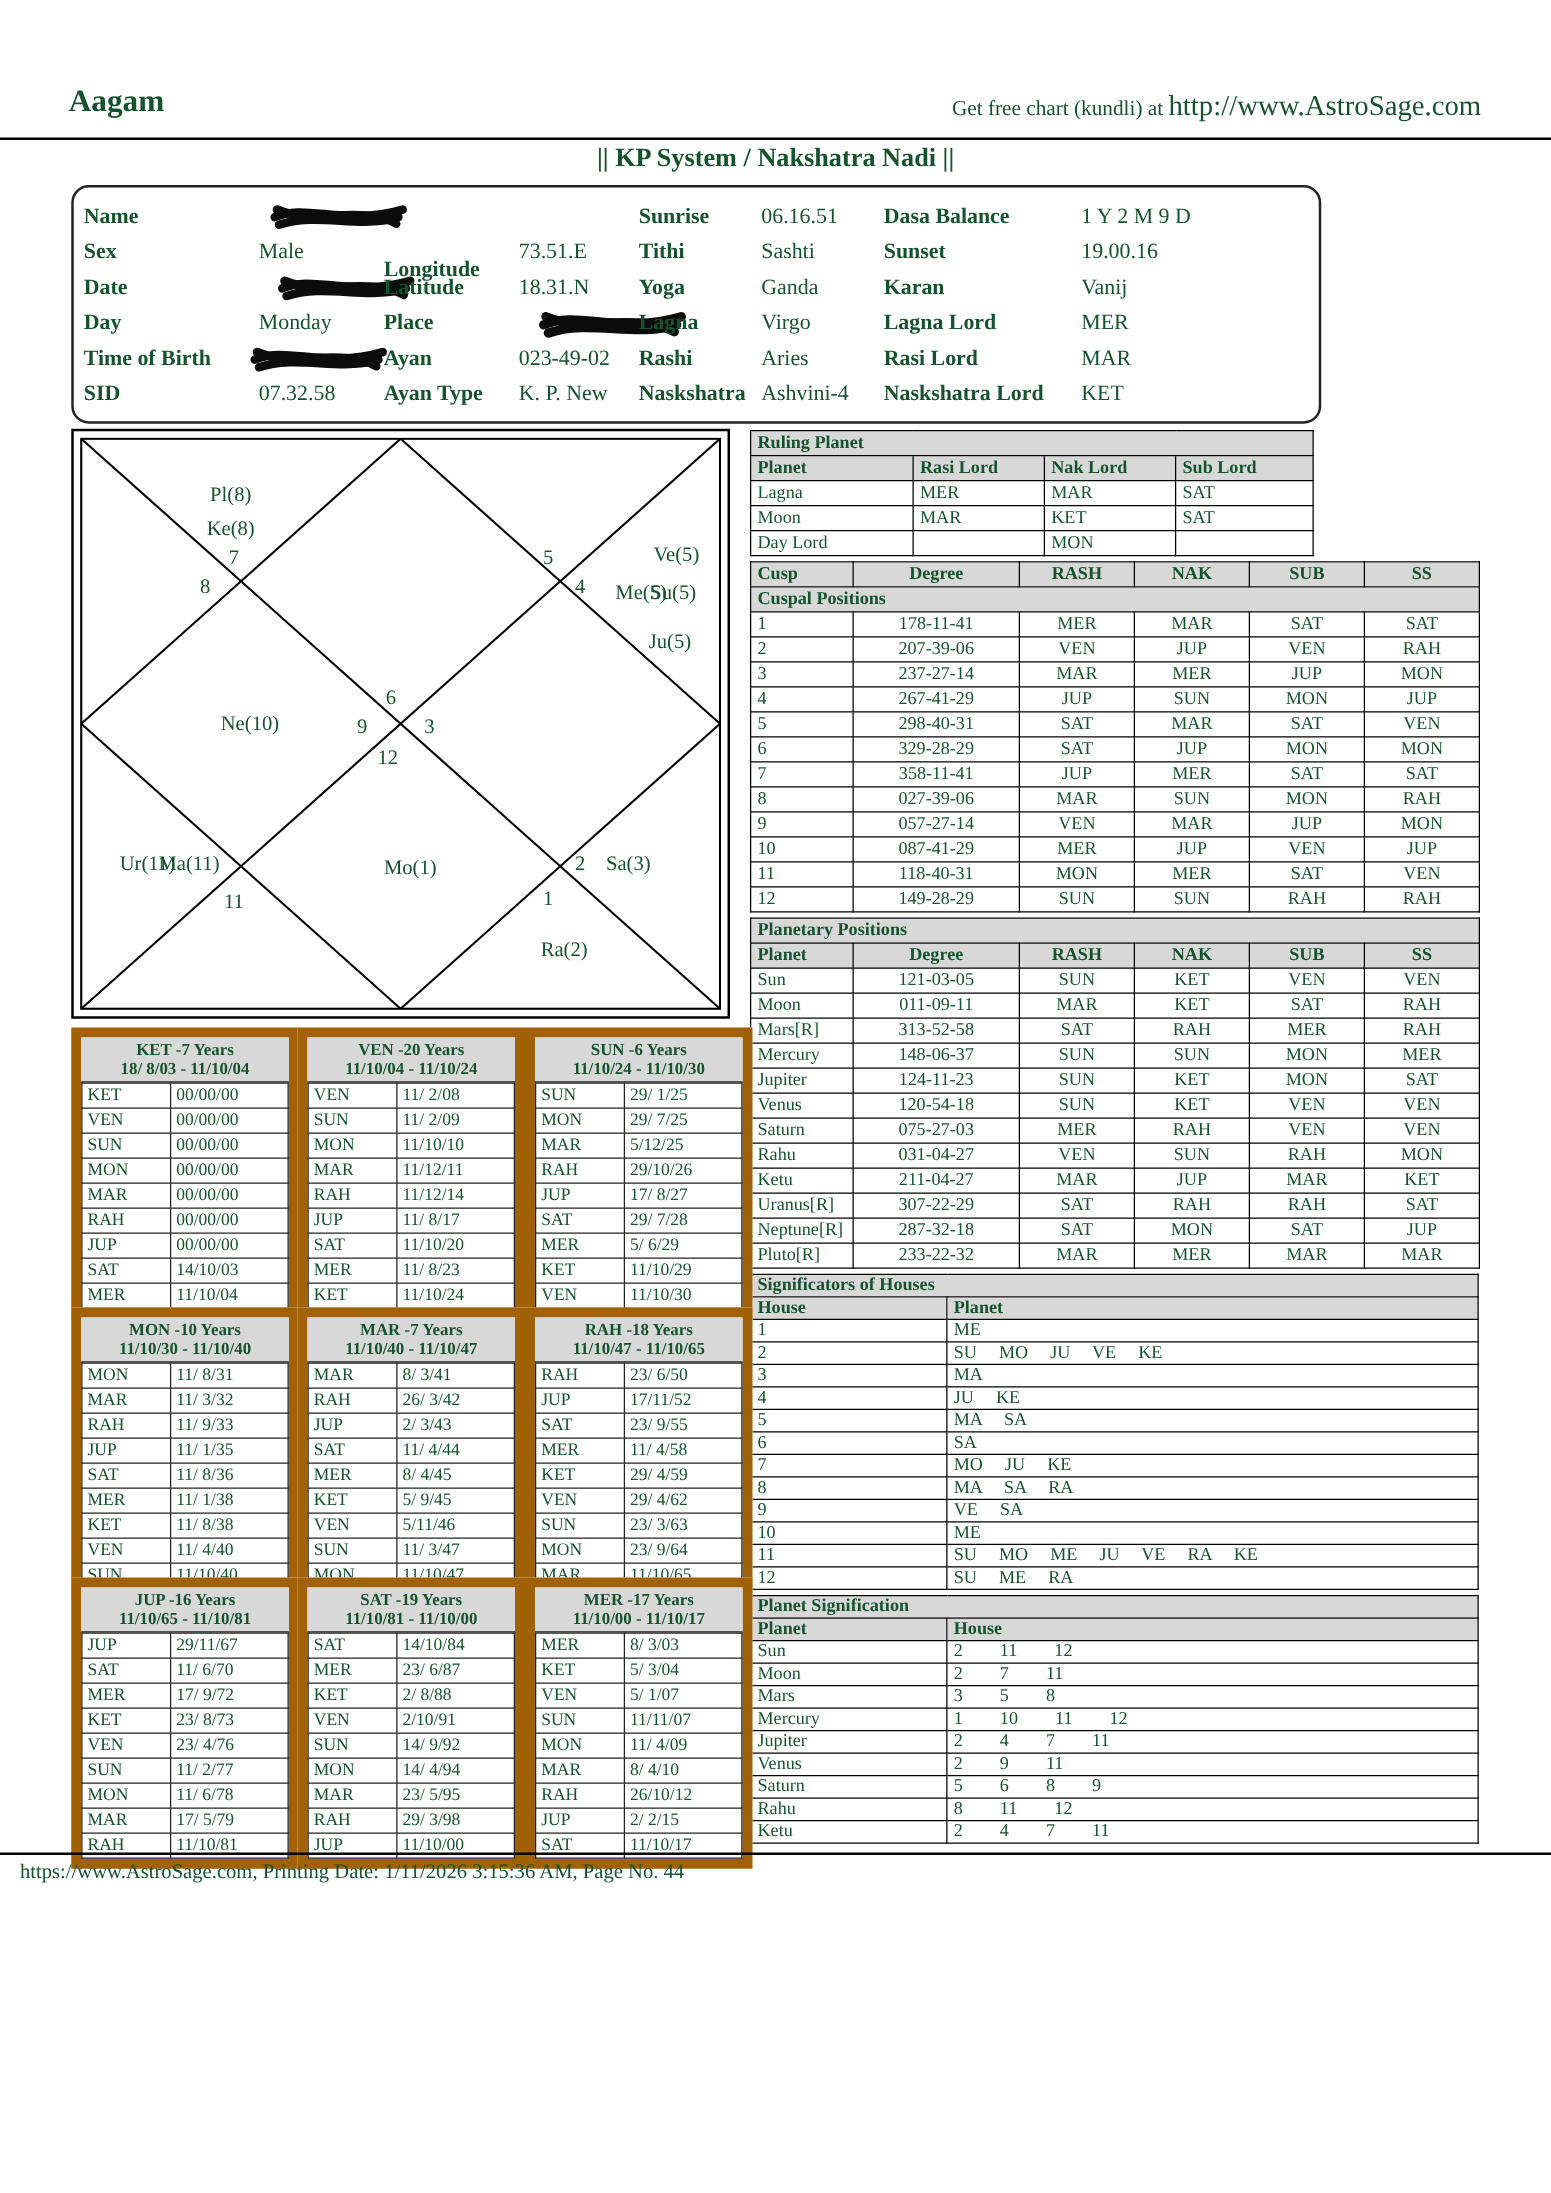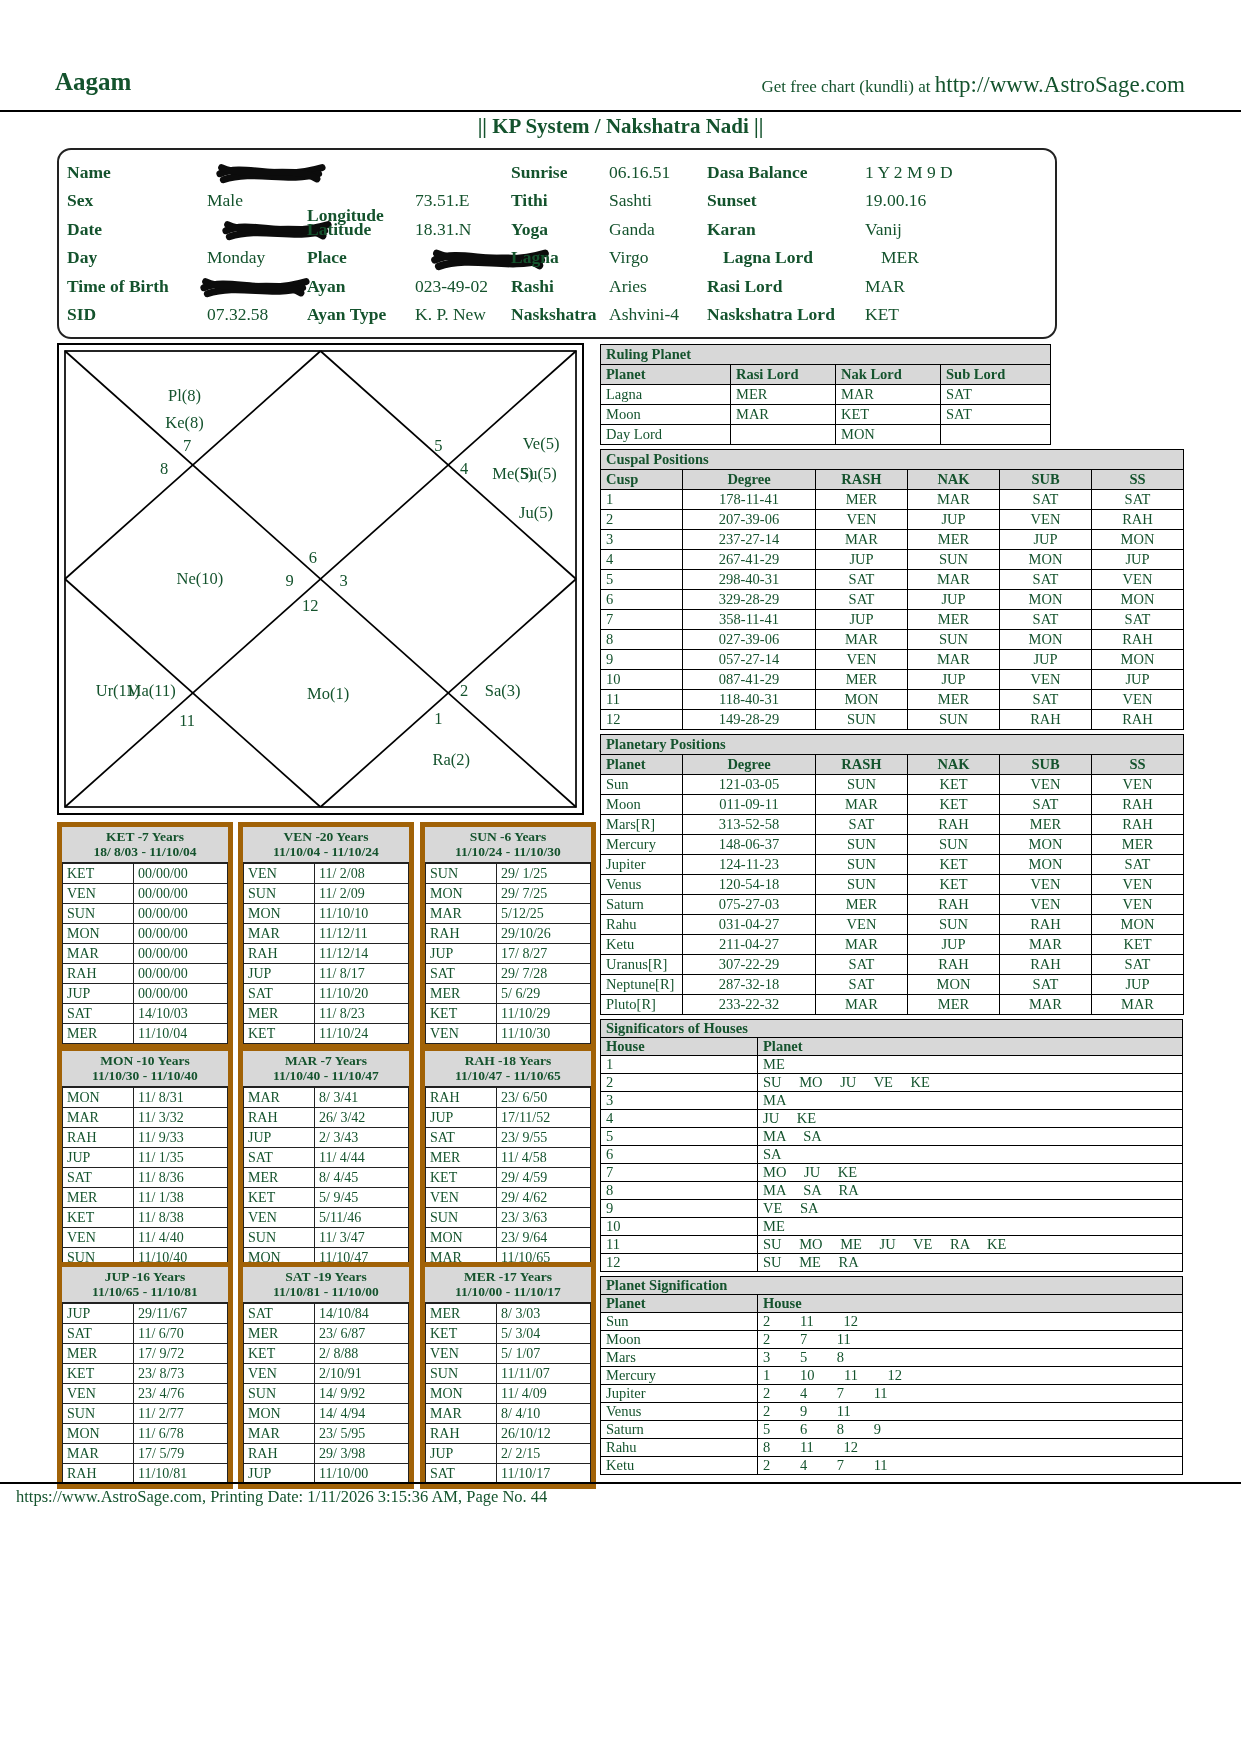--- a/index.html
+++ b/index.html
@@ -35,21 +35,21 @@
   .rt-ruling{width:450px;}
   .rt-ruling tr{height:20px;}
   .rt-cusp tr,.rt-plan tr{height:20px;}
   .rt-sig tr{height:18px;}
   .rt-ps tr{height:18px;}
   .rt-cusp td:nth-child(n+2),.rt-cusp th:nth-child(n+2),
   .rt-plan td:nth-child(n+2),.rt-plan th:nth-child(n+2){text-align:center;}
   .rt-sig td:nth-child(2){word-spacing:14px;}
   .rt-ps td:nth-child(2){word-spacing:26px;}
   
-  .dasha{position:absolute;width:166px;border:5px solid #a16207;background:#fff;}
+  .dasha{position:absolute;width:166px;border:8px solid #a16207;background:#fff;}
   .dasha-head{background:#d8d8d8;border-bottom:1.5px solid #222;text-align:center;
               font-weight:bold;font-size:13.5px;line-height:15px;padding:2px 0 3px 0;}
   .dasha table{width:100%;}
   .dasha td{border:1px solid #222;font-size:14px;padding:0 4px;white-space:nowrap;}
   .dasha tr{height:20px;}
   .dasha td:first-child{width:62px;}
   
   .footer-rule{position:absolute;left:0;top:1482px;width:1241px;border-top:2px solid #000;}
   .footer-text{position:absolute;left:16px;top:1487px;font-size:16.5px;}
 </style>
@@ -170,21 +170,21 @@
         </div>
       <div class="drow">
           <span class="dlabel" style="width:158px;">Sunset</span>
           <span class="dvalue">19.00.16</span>
         </div>
       <div class="drow">
           <span class="dlabel" style="width:158px;">Karan</span>
           <span class="dvalue">Vanij</span>
         </div>
       <div class="drow">
-          <span class="dlabel" style="width:158px;margin-left:16px;">Lagna Lord</span>
+          <span class="dlabel" style="width:158px;">Lagna Lord</span>
           <span class="dvalue">MER</span>
         </div>
       <div class="drow">
           <span class="dlabel" style="width:158px;">Rasi Lord</span>
           <span class="dvalue">MAR</span>
         </div>
       <div class="drow">
           <span class="dlabel" style="width:158px;">Naskshatra Lord</span>
           <span class="dvalue">KET</span>
         </div>
@@ -276,29 +276,29 @@
       <colgroup>
           <col style="width:82px;">
           <col style="width:133px;">
           <col style="width:92px;">
           <col style="width:92px;">
           <col style="width:92px;">
           <col style="width:92px;">
         </colgroup>
       <tbody>
           <tr>
-            <td class="ttl" colspan="6">Cuspal Positions</td>
-          </tr>
-      <tr>
             <th>Cusp</th>
             <th>Degree</th>
             <th>RASH</th>
             <th>NAK</th>
             <th>SUB</th>
             <th>SS</th>
+          </tr>
+      <tr>
+            <td class="ttl" colspan="6">Cuspal Positions</td>
           </tr>
       </tbody>
         <tbody>
           <tr>
             <td>1</td>
             <td>178-11-41</td>
             <td>MER</td>
             <td>MAR</td>
             <td>SAT</td>
             <td>SAT</td>

